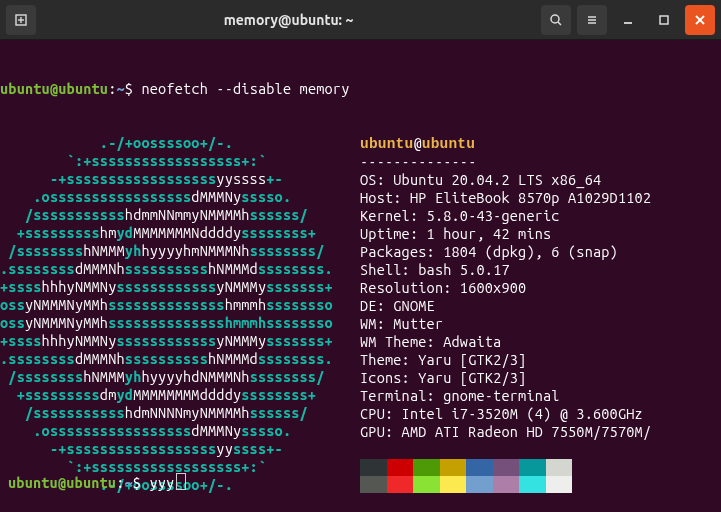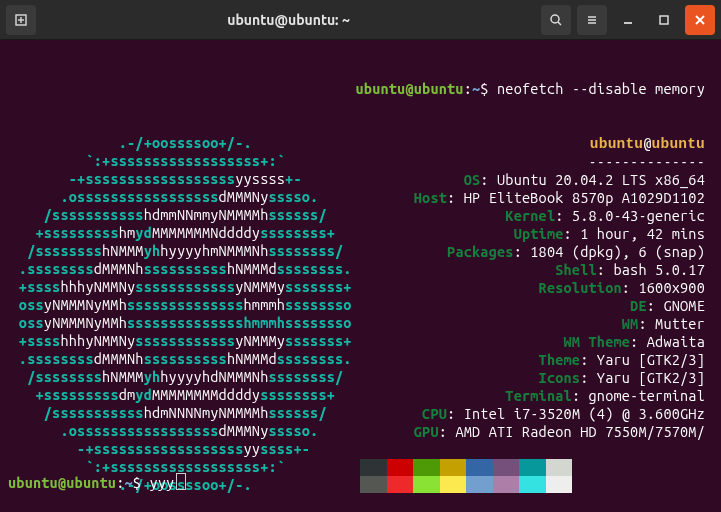--- a/index.html
+++ b/index.html
@@ -53,29 +53,28 @@
     text-align: center;
     font-family: "Ubuntu", "DejaVu Sans", sans-serif;
     font-size: 14px;
     font-weight: 600;
     color: #e6e6e6;
   }
   .term {
     padding: 4px 16px 0 0;
     white-space: pre;
     letter-spacing: 0.2px;
-    text-align: right;
   }
   .row { display: flex; }
   .logo-col { width: 360px; }
   .info-col { flex: 1; }
   .w { color: #ffffff; }
   .r { color: #14b8a6; font-weight: bold; }
   .y { color: #e9b44c; font-weight: bold; font-family: Liberation Mono, monospace; }
-  .k { color: #15803d; font-weight: bold; }
+  .k { color: #ffffff; font-weight: normal; }
   .v { color: #ffffff; margin-top: 21px; }
   .prompt-host { color: #7dbf3b; font-weight: bold; }
   .prompt-colon { color: #ffffff; }
   .prompt-path { color: #729fcf; font-weight: bold; }
   .prompt-d { color: #ffffff; }
   .palette-row { display:flex; height:17px; width:212px; }
   .palette-row span { flex:1; }
   .cursor {
     display:inline-block;
     width:8px;
@@ -96,21 +95,21 @@
 <div class="titlebar">
   <div class="tb-left">
     <div class="tb-btn">
       <svg width="14" height="14" viewBox="0 0 14 14" fill="none">
           <rect x="2" y="2" width="10" height="10" stroke-width="1.4"></rect>
           <line x1="7" y1="4" x2="7" y2="10" stroke-width="1.4"></line>
           <line x1="4" y1="7" x2="10" y2="7" stroke-width="1.4"></line>
         </svg>
     </div>
   </div>
-  <div class="tb-title">ubuntu@ubuntu: ~</div>
+  <div class="tb-title">memory@ubuntu: ~</div>
   <div class="tb-right">
     <div class="tb-btn">
       <svg width="14" height="14" viewBox="0 0 14 14" fill="none">
           <circle cx="6" cy="6" r="4" stroke-width="1.5"></circle>
           <line x1="9" y1="9" x2="12" y2="12" stroke-width="1.5"></line>
         </svg>
     </div>
     <div class="tb-btn">
       <svg width="14" height="14" viewBox="0 0 14 14" fill="none">
           <line x1="3" y1="4" x2="11" y2="4" stroke-width="1.5"></line>

